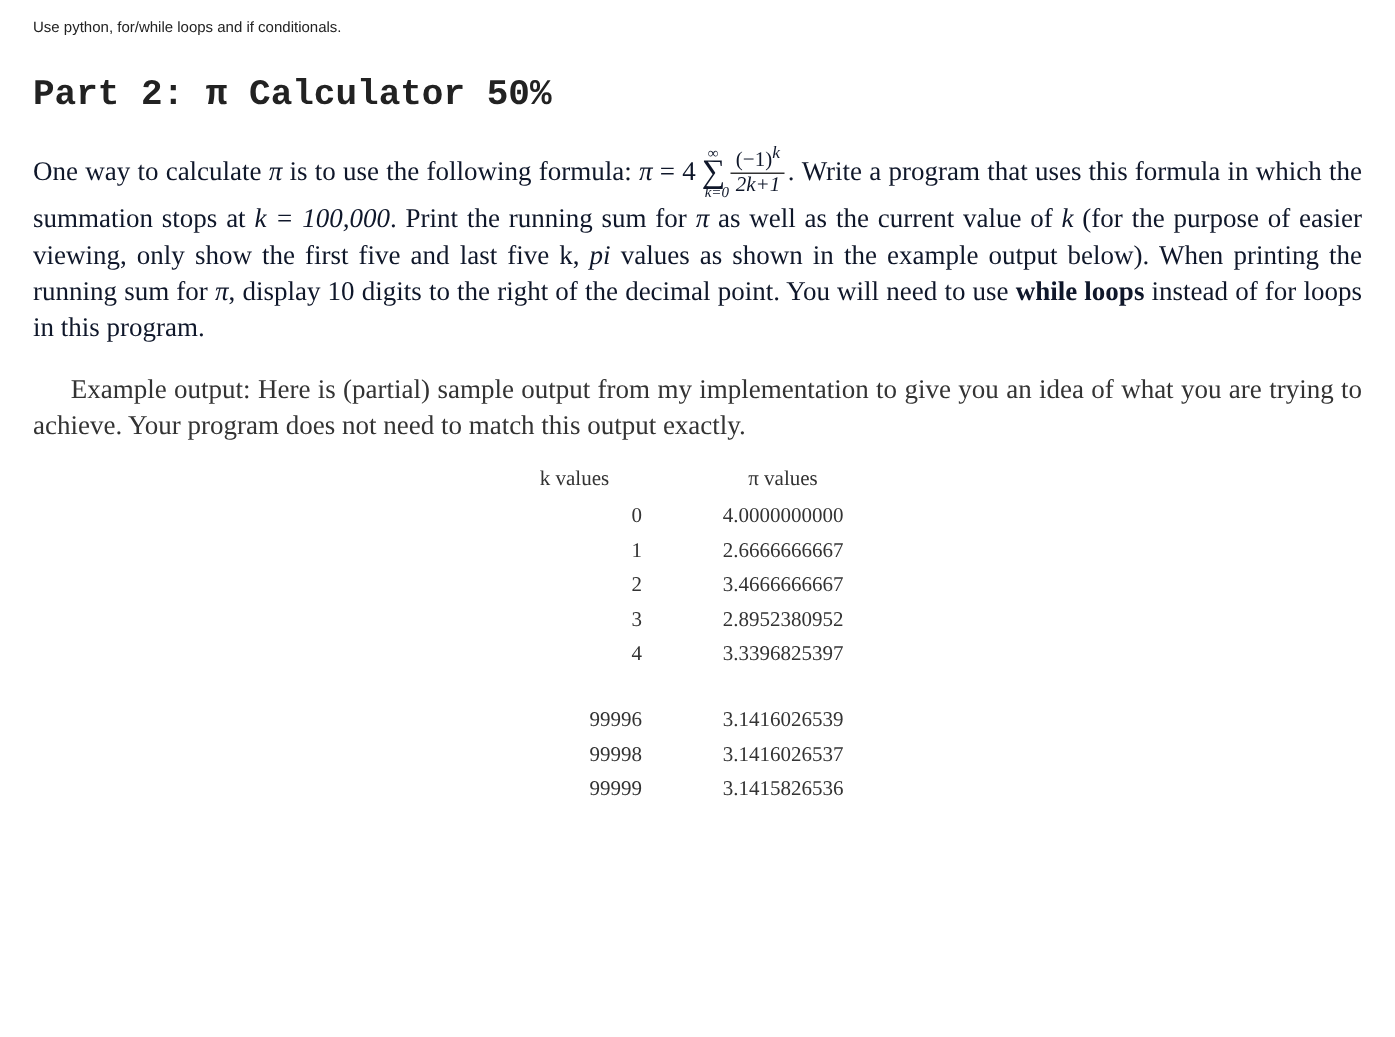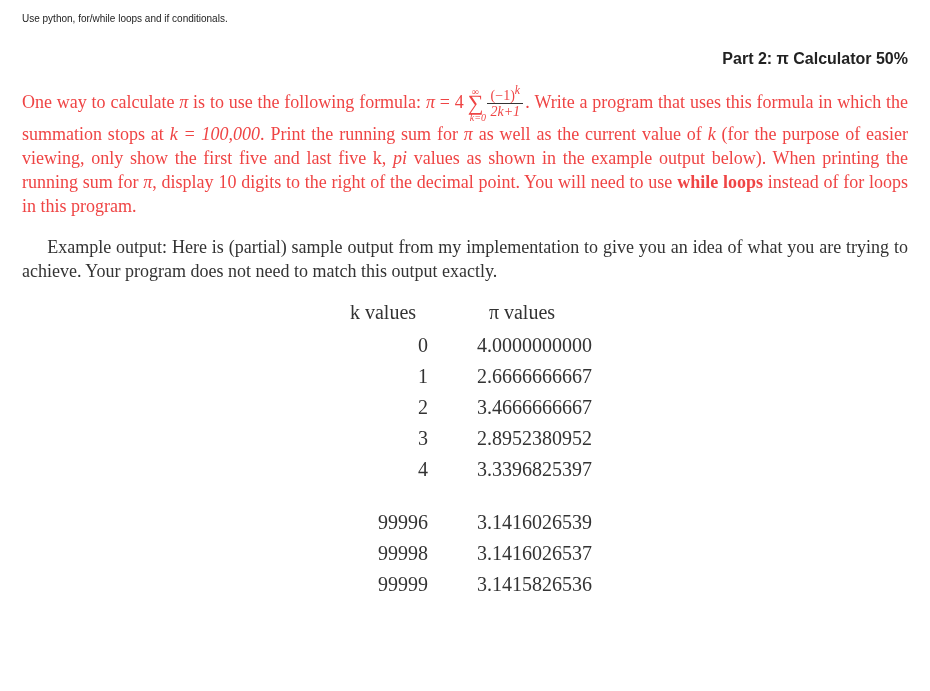--- a/index.html
+++ b/index.html
@@ -12,31 +12,30 @@
       font-size: 18px;
       line-height: 1.35;
     }
     .sans {
       font-family: Arial, Helvetica, sans-serif;
       font-size: 10px;
       color: #222;
       margin-bottom: 22px;
     }
     h2.part-title {
-      font-family: Liberation Sans, sans-serif;
+      font-family: Liberation Mono, monospace;
       font-weight: bold;
-      font-size: 16px;
+      font-size: 24px;
       margin: 10px 0 18px 0;
       color: #222;
-      text-align: right;
     }
     p.body-para {
       text-align: justify;
       margin: 0 0 16px 0;
-      color: #ef4444;
+      color: #0f172a;
     }
     p.example-para {
       text-align: justify;
       margin: 0 0 14px 0;
       text-indent: 1.4em;
       color: #333;
     }
     .formula-inline {
       white-space: nowrap;
     }
@@ -83,32 +82,32 @@
       font-size: 10px;
       white-space: nowrap;
     }
     .italic {
       font-style: italic;
     }
     .output-table {
       margin: 6px auto 0 auto;
       border-collapse: collapse;
       font-family: Georgia, 'Times New Roman', serif;
-      font-size: 20px;
+      font-size: 14px;
       color: #333;
     }
     .output-table td {
       padding: 2px 12px;
     }
     .output-table td.kcol {
       text-align: right;
       min-width: 90px;
     }
     .output-table td.vcol {
-      text-align: right;
+      text-align: center;
       min-width: 140px;
     }
     .output-table .hdr td {
       text-align: center;
       padding-bottom: 4px;
     }
     .gap-row td {
       height: 18px;
     }
   </style>

